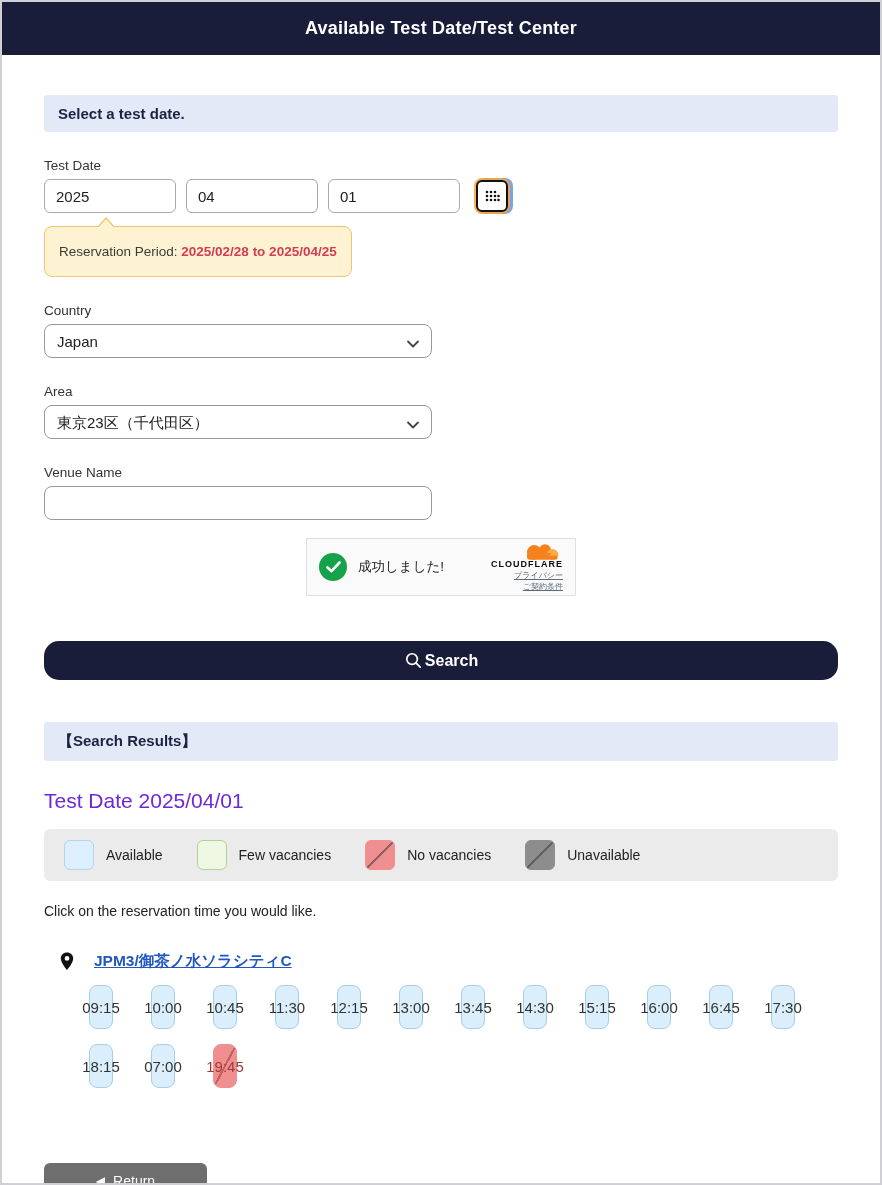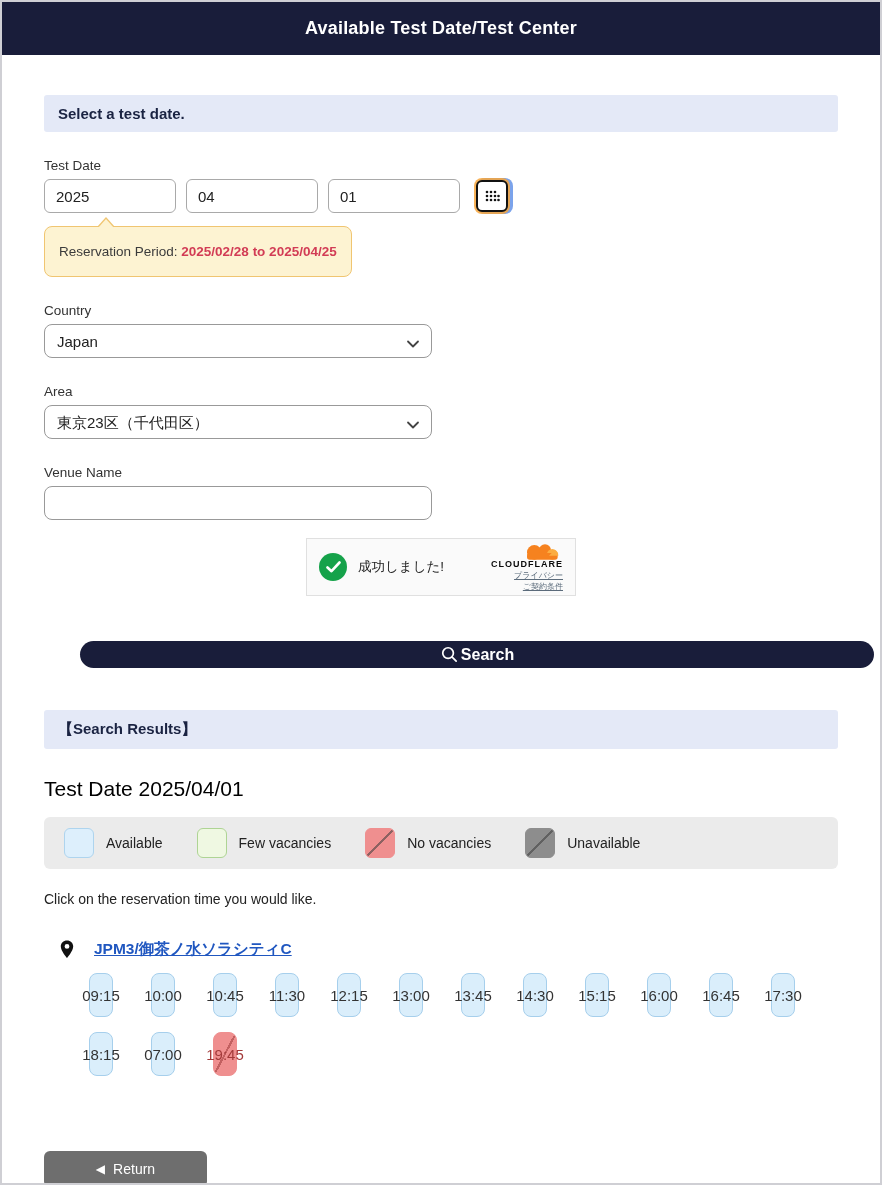--- a/index.html
+++ b/index.html
@@ -66,28 +66,27 @@
     width:28px; height:28px; border-radius:50%; background:#15a24a;
     display:flex; align-items:center; justify-content:center; flex:0 0 auto;
   }
   .ts-status { font-size:13.5px; color:#232323; margin-left:11px; flex:1 1 auto; }
   .ts-brand { display:flex; flex-direction:column; align-items:flex-end; }
   .ts-logo-word { font-size:9px; font-weight:bold; letter-spacing:1px; color:#0a0a0a; margin-top:-2px; }
   .ts-links { display:flex; flex-direction:column; align-items:flex-end; margin-top:2px; }
   .ts-links a { font-size:8px; color:#5b6b7b; text-decoration:underline; line-height:1.35; }
   
   .search-btn {
-    margin-top:45px; width:100%; height:27px; background:#191d3a; color:#fff;
+    margin-top:45px; width:100%; height:39px; background:#191d3a; color:#fff;
     border:none; border-radius:15px; font-size:16px; font-weight:bold; cursor:pointer;
     display:flex; align-items:center; justify-content:center; gap:2px;
     font-family:"Liberation Sans","DejaVu Sans",sans-serif;
-    margin-left:36px;
-  }
-  
-  .results-heading { margin-top:28px; font-size:21px; font-weight:500; color:#000000; }
+  }
+  
+  .results-heading { margin-top:28px; font-size:21px; font-weight:500; color:#6d28d9; }
   .legend-bar {
     margin-top:16px; background:#ebebeb; border-radius:6px; padding:11px 20px;
     display:flex; align-items:center; gap:34px;
   }
   .legend-item { display:flex; align-items:center; gap:12px; }
   .legend-item .label { font-size:14px; color:#222; }
   .swatch { width:30px; height:30px; border-radius:6px; }
   .st-available { background:#ddeffc; border:1px solid #aed4ee; }
   .st-few { background:#eff8e2; border:1px solid #aed494; }
   .diag { background-image:linear-gradient(to bottom right, transparent calc(50% - 1px), rgba(60,60,60,.55) calc(50% - 1px), rgba(60,60,60,.55) calc(50% + 1px), transparent calc(50% + 1px)); }

